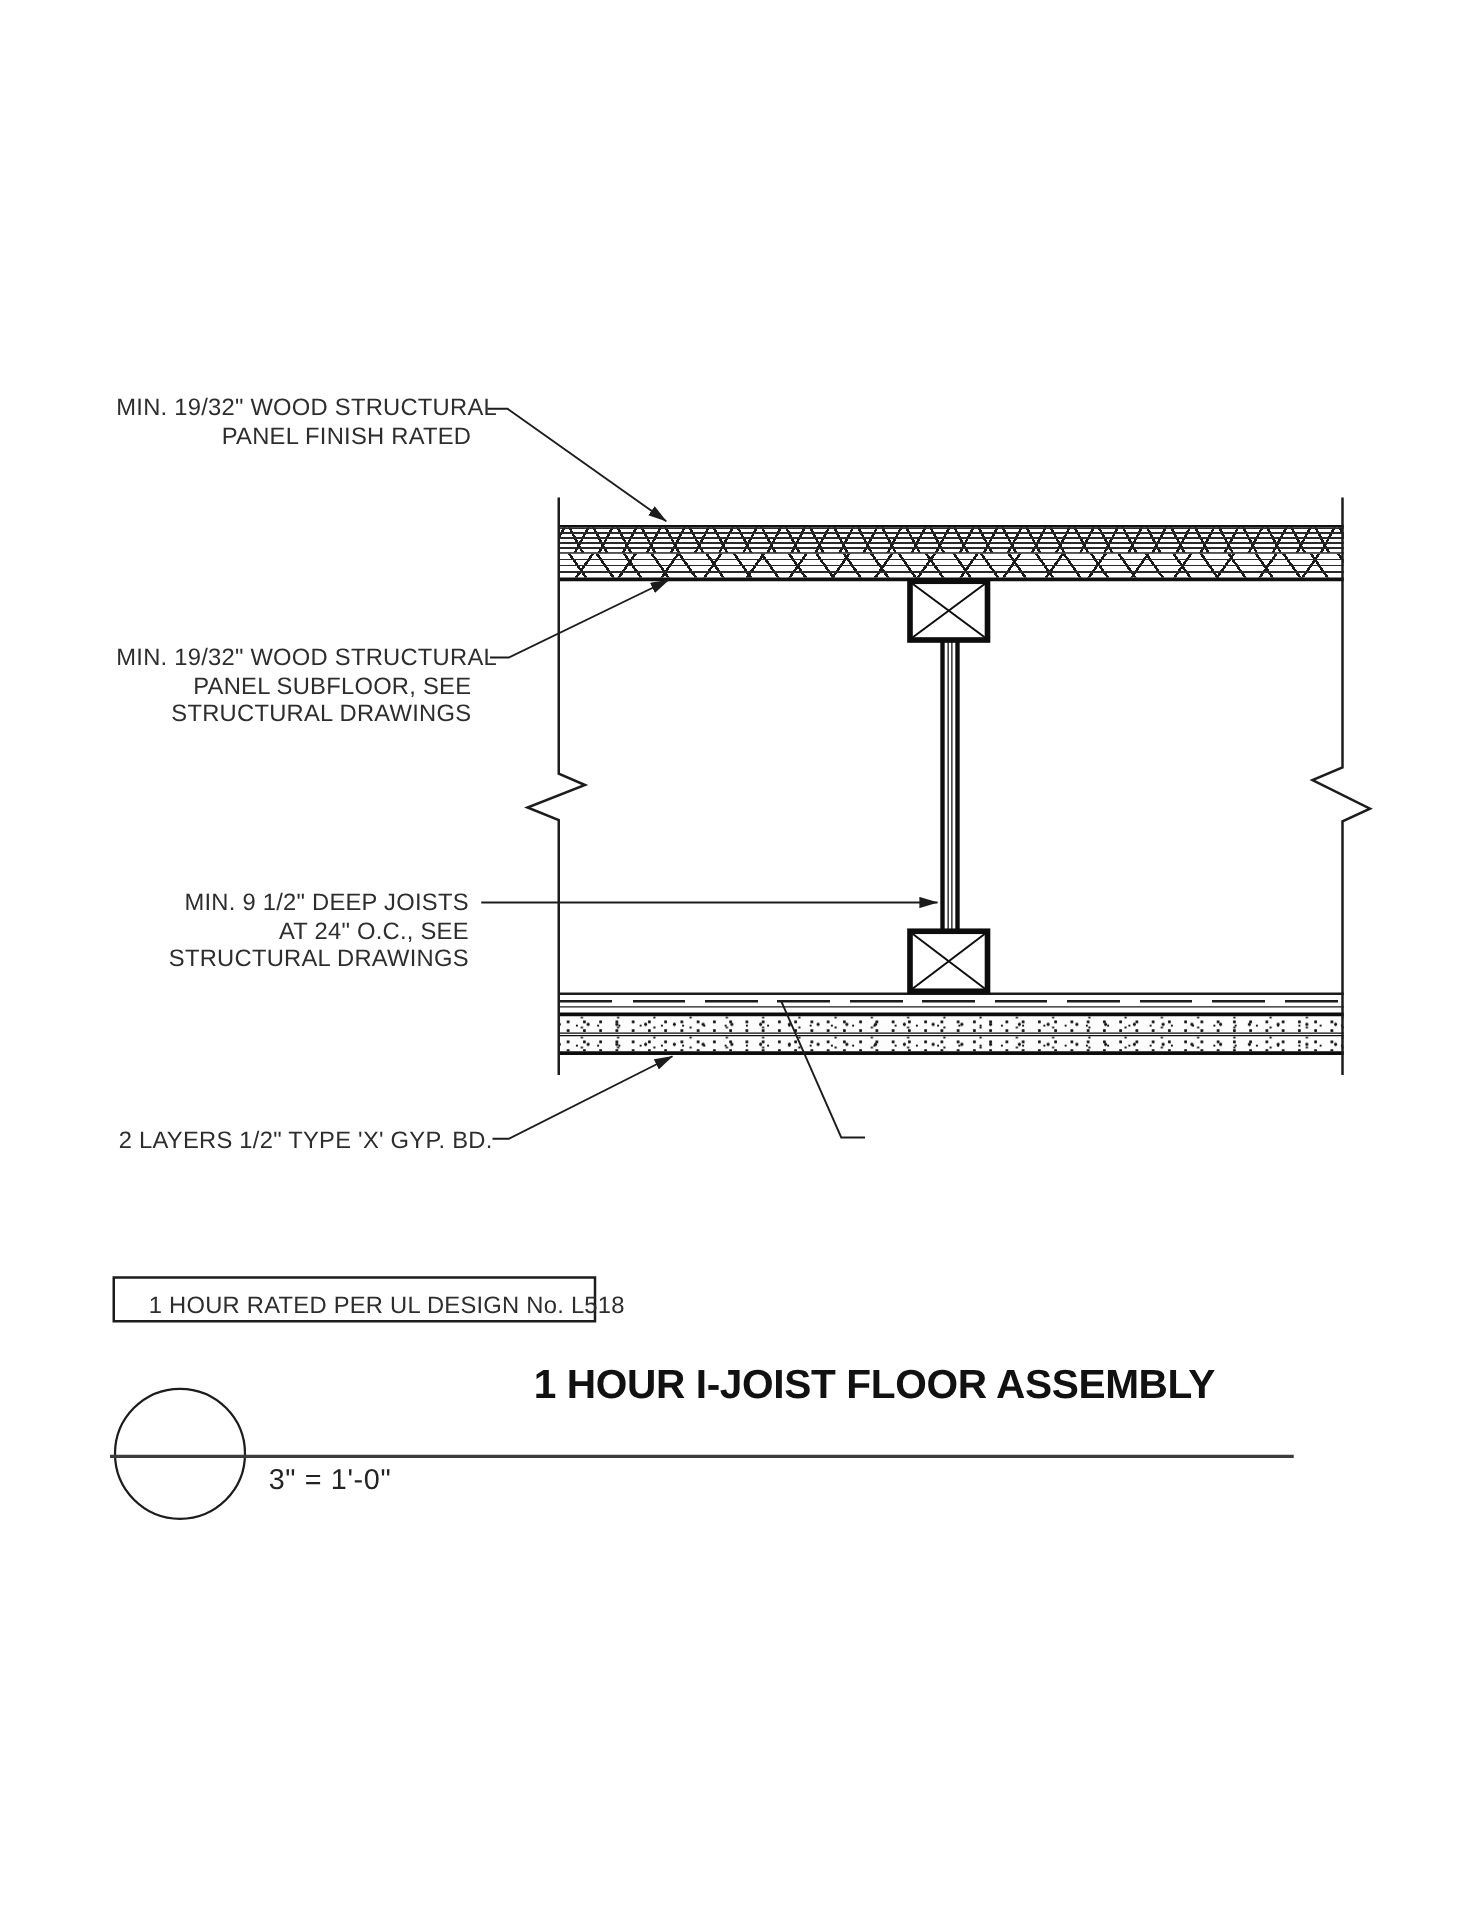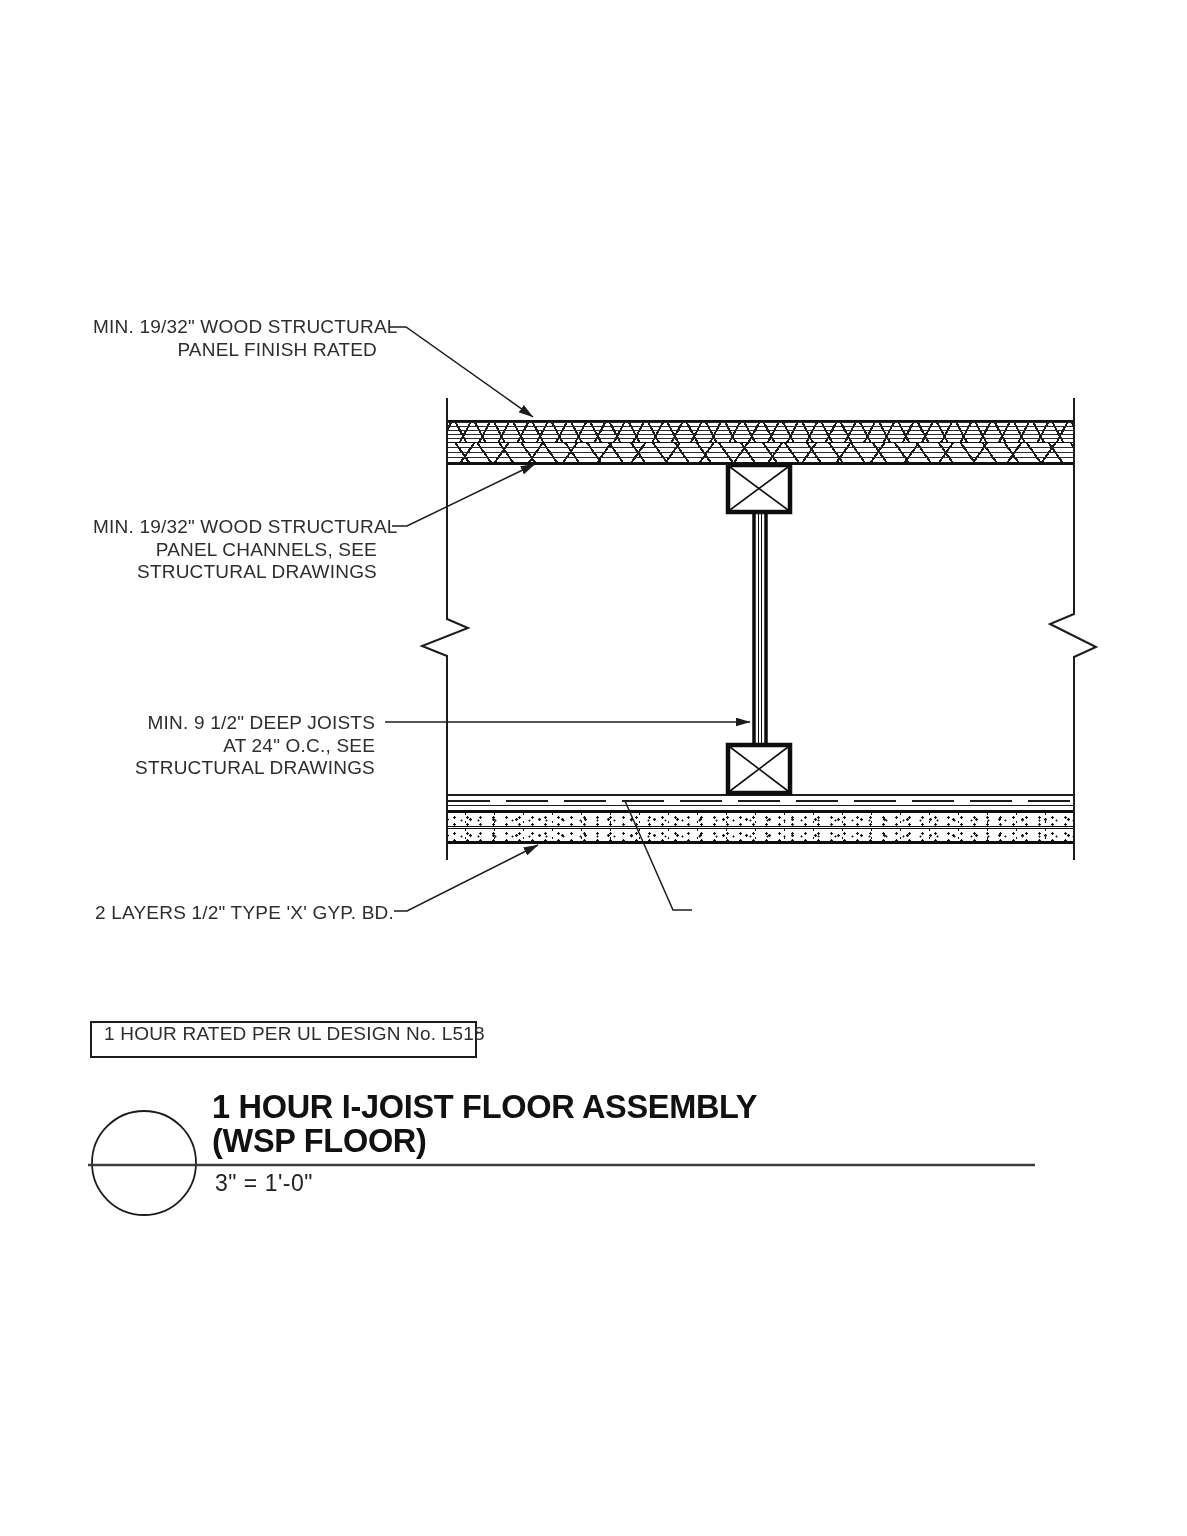--- a/index.html
+++ b/index.html
@@ -67,30 +67,30 @@
     background-size:13px 7px, 17px 9px, 23px 11px, 29px 8px;
     background-position:0 1px, 5px 3px, 11px 1px, 3px 5px;
   }
   .gyp-1{top:810px;height:17px;border-top:3px solid #0d0d0d;border-bottom:1.5px solid #0d0d0d;}
   .gyp-2{top:828px;height:16px;border-top:1px solid #0d0d0d;border-bottom:3px solid #0d0d0d;}
 
   
   .rating-box{
     left:90px;top:1021px;width:387px;height:37px;
     border:2px solid #1c1c1c;box-sizing:border-box;
-    display:flex;align-items:flex-start;
-    padding-left:12px;
+    display:flex;align-items:flex-end;
+    padding-left:27px;
     font-size:19px;color:#2d2d2d;letter-spacing:0.2px;white-space:nowrap;
   }
 
   
   .title-text{
     left:212px;top:1090px;width:760px;
     font-size:32.5px;font-weight:bold;color:#111;
-    line-height:34px;letter-spacing:-0.3px;white-space:nowrap;
+    line-height:34px;letter-spacing:-0.3px;white-space:nowrap;text-align:right;
   }
   .title-text span{display:block;}
   .scale-text{
     left:215px;top:1170px;
     font-size:23px;color:#222;letter-spacing:0.5px;white-space:nowrap;
   }
 </style>
 </head>
 <body>
 
@@ -157,41 +157,40 @@
     </g>
   </svg>
 
   <div class="abs callout align-right" style="left:93px;top:316px;width:284px;">
     <span>MIN. 19/32" WOOD STRUCTURAL</span>
     <span>PANEL FINISH RATED</span>
   </div>
 
   <div class="abs callout align-right" style="left:93px;top:516px;width:284px;">
     <span>MIN. 19/32" WOOD STRUCTURAL</span>
-    <span>PANEL CHANNELS, SEE</span>
+    <span>PANEL SUBFLOOR, SEE</span>
     <span>STRUCTURAL DRAWINGS</span>
   </div>
 
   <div class="abs callout align-right" style="left:93px;top:712px;width:282px;">
     <span>MIN. 9 1/2" DEEP JOISTS</span>
     <span>AT 24" O.C., SEE</span>
     <span>STRUCTURAL DRAWINGS</span>
   </div>
 
   <div class="abs callout align-left" style="left:95px;top:902px;">
     <span>2 LAYERS 1/2" TYPE 'X' GYP. BD.</span>
   </div>
 
 
   <div class="abs rating-box">
     <span>1 HOUR RATED PER UL DESIGN No. L518</span>
   </div>
 
   <div class="abs title-text">
     <span>1 HOUR I-JOIST FLOOR ASSEMBLY</span>
-    <span>(WSP FLOOR)</span>
   </div>
 
   <div class="abs scale-text">
     <span>3" = 1'-0"</span>
   </div>
 
 </div>
 
 </body></html>

